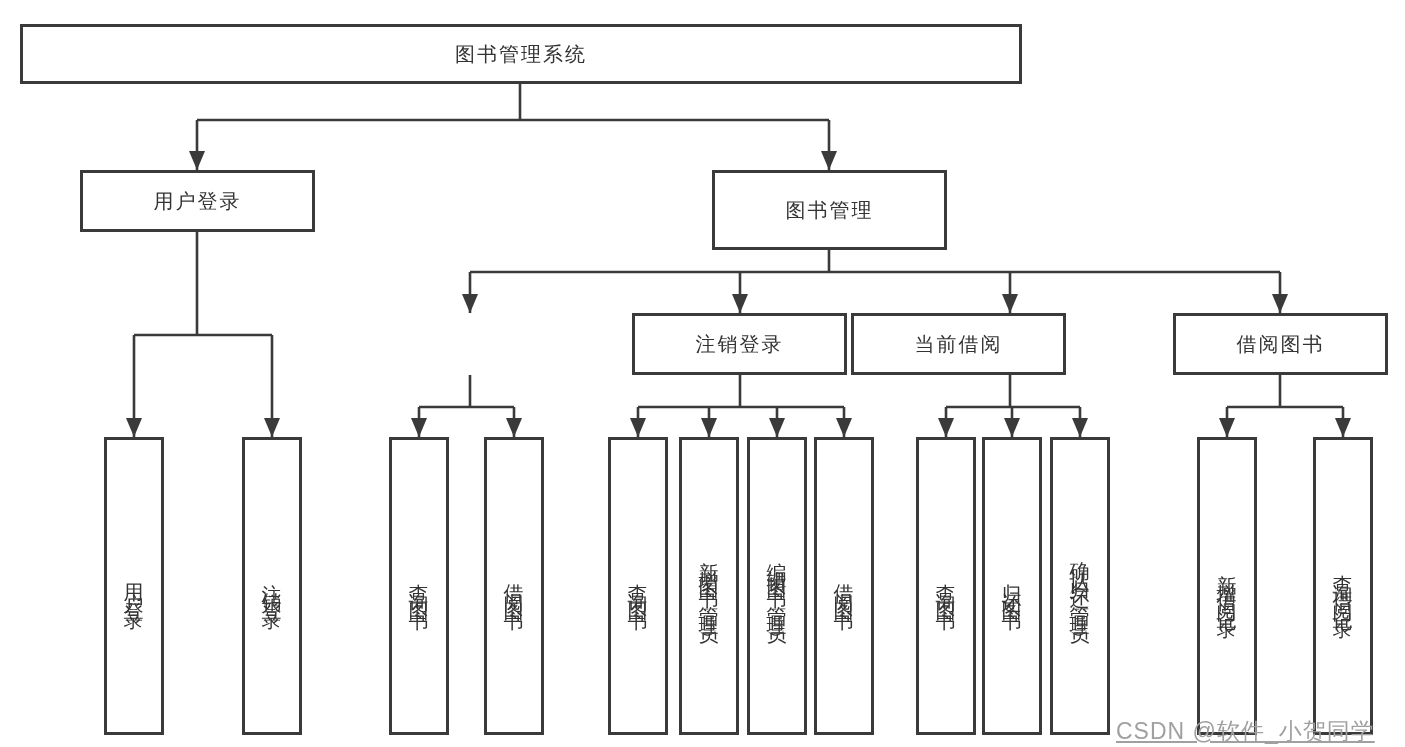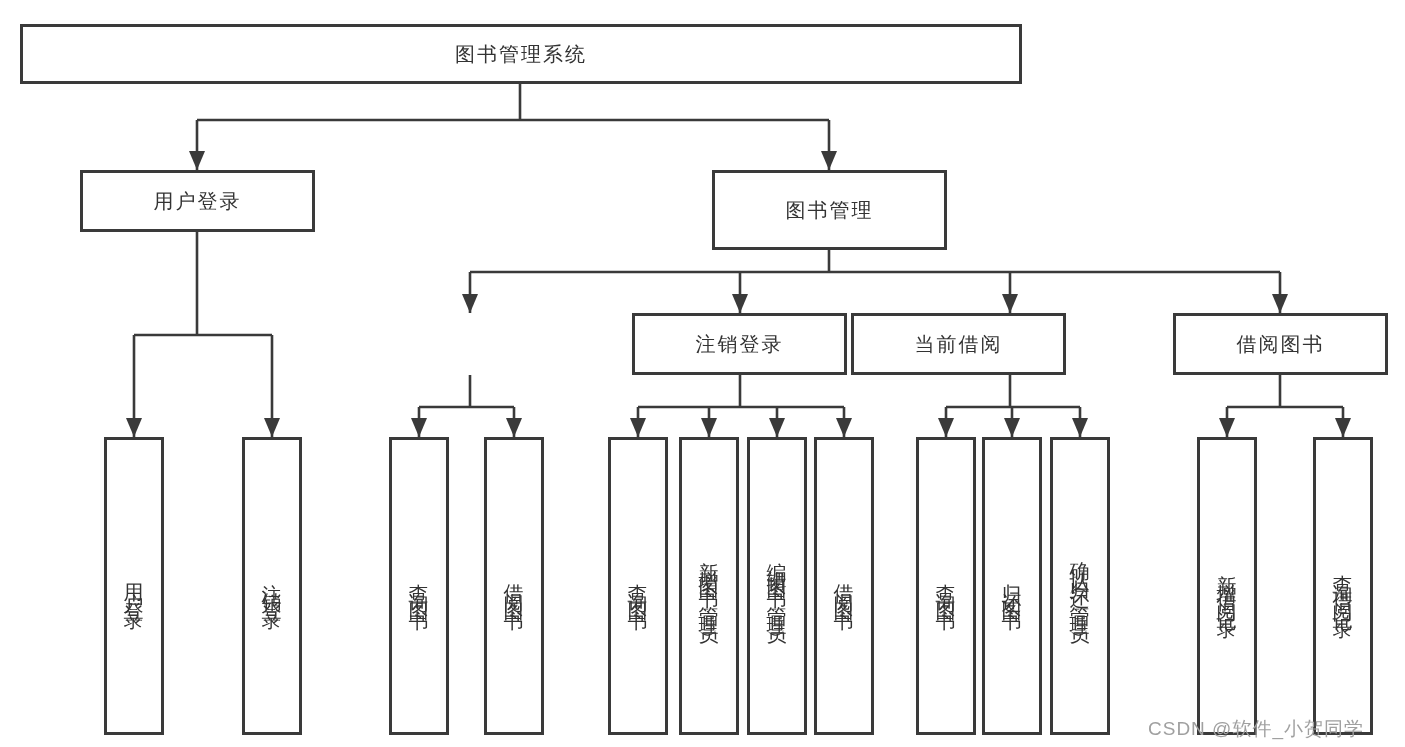--- a/index.html
+++ b/index.html
@@ -31,27 +31,28 @@
   }
   .box.v .lbl{
     writing-mode:vertical-rl;
     text-orientation:mixed;
     letter-spacing:9px;
     white-space:normal;
     line-height:1;
   }
   .watermark{
     position:absolute;
-    left:1148px;
+    left:1116px;
     top:716px;
     z-index:6;
     color:#a0a0a0;
-    font-size:19px;
+    font-size:23px;
     letter-spacing:1px;
     white-space:nowrap;
+    text-decoration:underline;
   }
 </style>
 </head>
 <body>
 
 <div id="canvas">
 
   <svg id="wires" viewBox="0 0 1405 747" xmlns="http://www.w3.org/2000/svg">
     <defs>
       <marker id="arrow" markerUnits="userSpaceOnUse" markerWidth="24" markerHeight="20" refX="19" refY="9" orient="auto">

